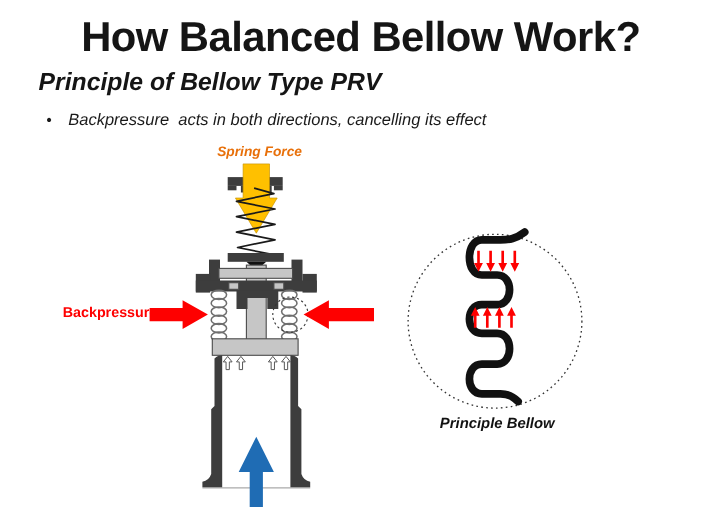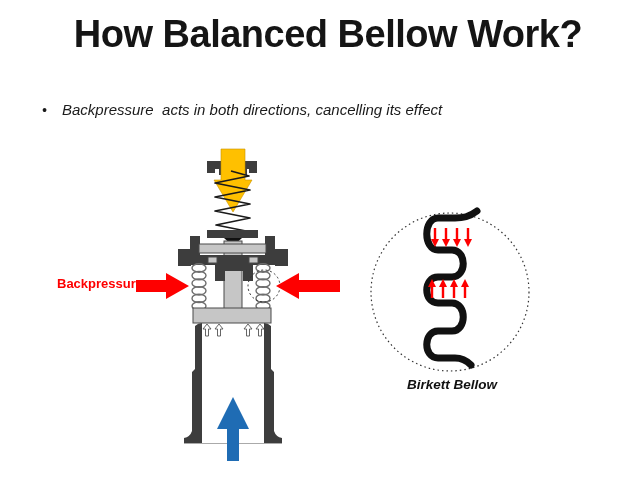--- a/index.html
+++ b/index.html
@@ -24,20 +24,21 @@
           color:#222;white-space:pre;}
   .dark{fill:#3D3D3D;}
   .light{fill:#C6C6C6;stroke:#4A4A4A;stroke-width:1;}
 </style>
 </head>
 <body>
 
 <div class="slide">
 
   <div class="title">How Balanced Bellow Work?</div>
+  <div class="subtitle">Principle of Bellow Type PRV</div>
   <div class="bullet-row"><span class="bullet-dot">•</span><span>Backpressure  acts in both directions, cancelling its effect</span></div>
 
   <svg class="diagram-svg" width="640" height="480" viewBox="0 0 640 480">
 
     <g>
 
       <g>
         <rect class="dark" x="207" y="161" width="50" height="8"></rect>
         <rect class="dark" x="207" y="169" width="8" height="4"></rect>
         <rect class="dark" x="249" y="169" width="8" height="4"></rect>
@@ -132,16 +133,17 @@
       </g>
       <g fill="#FE0000">
         <polygon points="430.8,298 433.2,298 433.2,287 436,287 432,279 428,287 430.8,287"></polygon>
         <polygon points="441.8,298 444.2,298 444.2,287 447,287 443,279 439,287 441.8,287"></polygon>
         <polygon points="452.8,298 455.2,298 455.2,287 458,287 454,279 450,287 452.8,287"></polygon>
         <polygon points="463.8,298 466.2,298 466.2,287 469,287 465,279 461,287 463.8,287"></polygon>
       </g>
     </g>
   </svg>
 
+  <div class="lbl lbl-spring">Spring Force</div>
   <div class="lbl lbl-back">Backpressure</div>
-  <div class="lbl lbl-bellow">Birkett Bellow</div>
+  <div class="lbl lbl-bellow">Principle Bellow</div>
 
 </div>
 
 </body></html>

